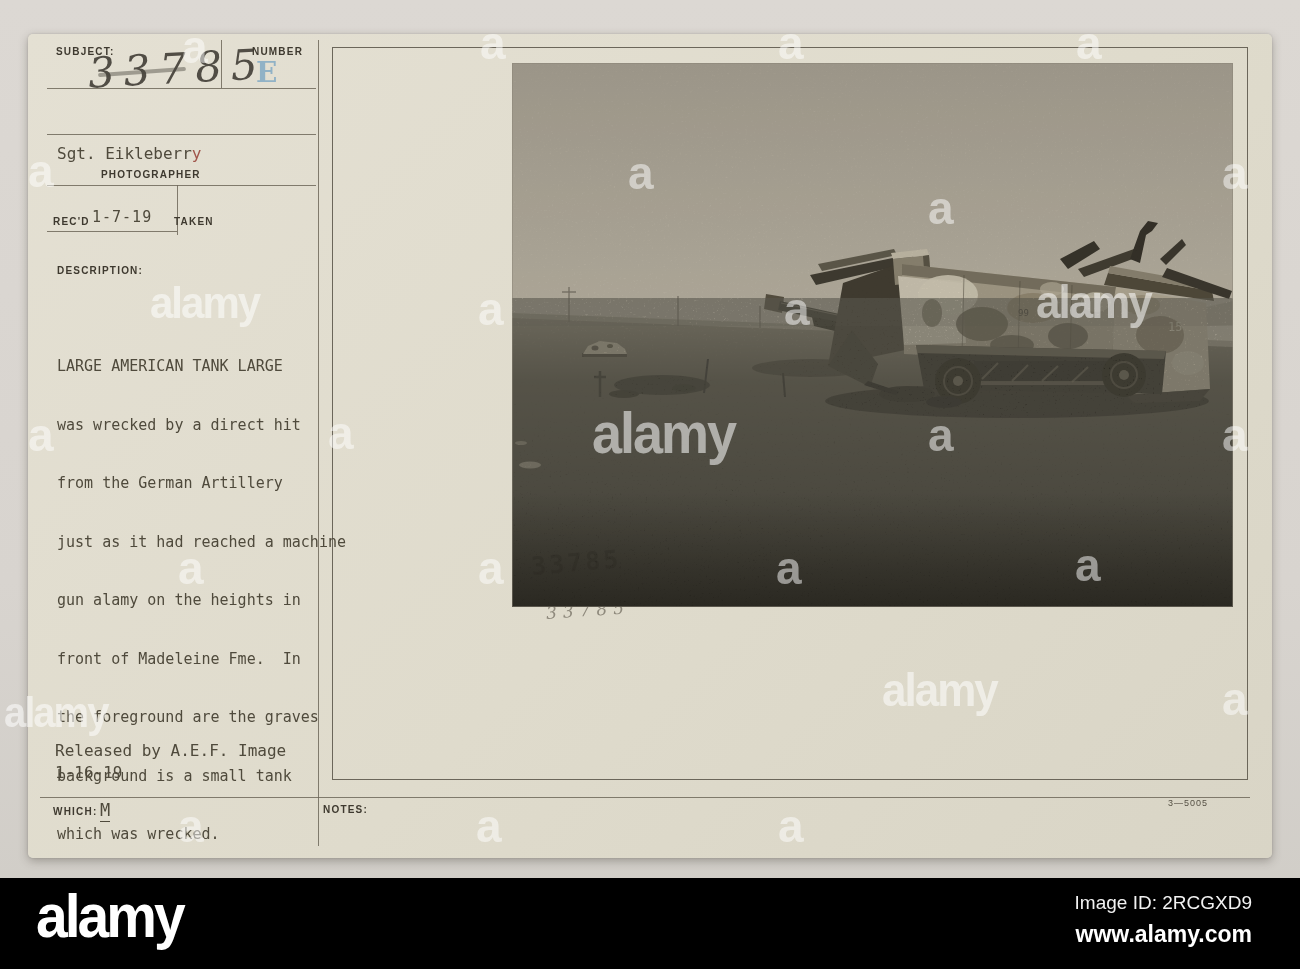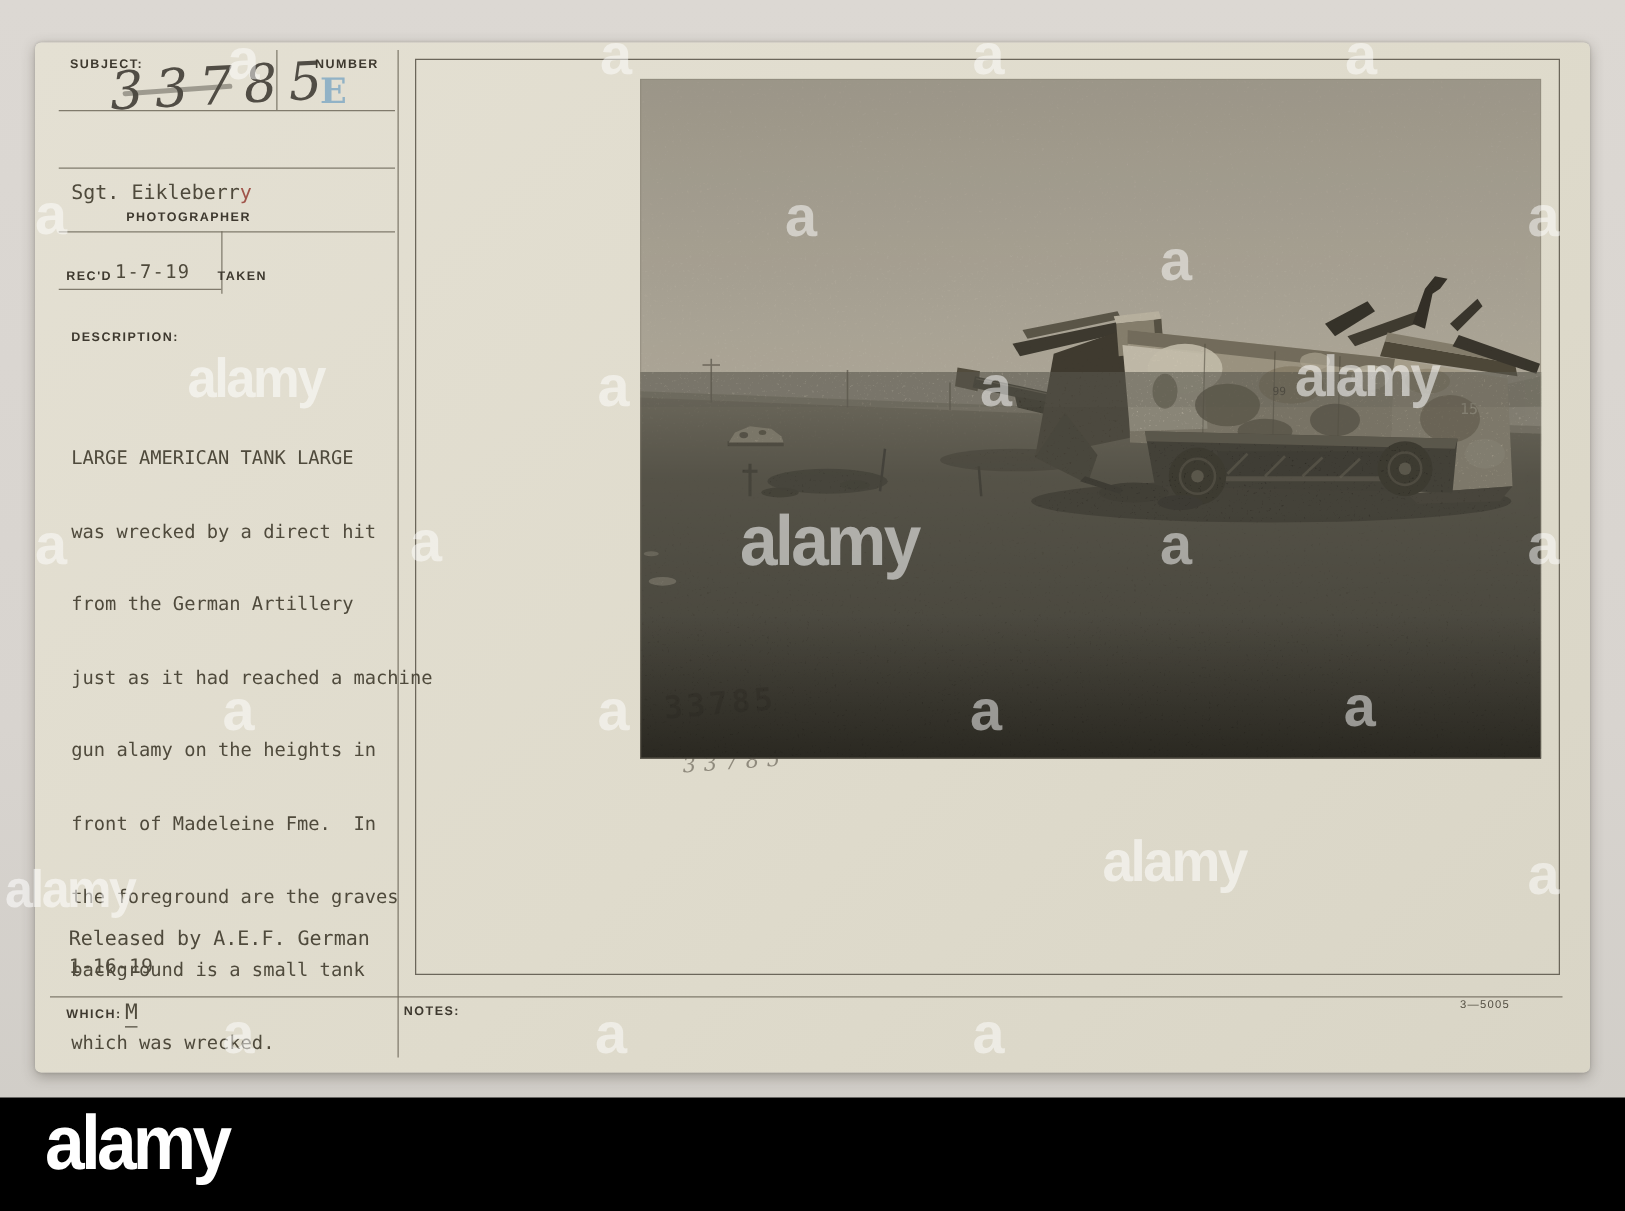--- a/index.html
+++ b/index.html
@@ -108,21 +108,21 @@
       <div>gun alamy on the heights in</div>
       <div>front of Madeleine Fme.  In</div>
       <div>the foreground are the graves</div>
       <div>background is a small tank</div>
       <div>which was wrecked.</div>
       <div>Near Madeleine Fme, between</div>
       
       
     </div>
 
-    <div class="typed" style="left:27px; top:707px; font-size:16px;">Released by A.E.F. German</div>
+    <div class="typed" style="left:27px; top:707px; font-size:16px;">Released by A.E.F. Image</div>
     <div class="typed" style="left:27px; top:729px; font-size:16px;">1-16-19</div>
     <div class="form-label" style="left:25px; top:772px;">WHICH:</div>
     <div class="typed issued-m" style="left:72px; top:766px; font-size:17px;">M</div>
     <div class="form-label" style="left:295px; top:770px;">NOTES:</div>
     <div class="form-no">3—5005</div>
 
     <div class="pencil-number">33785</div>
 
     <div class="photo">
       <svg width="721" height="544" viewBox="0 0 721 544" xmlns="http://www.w3.org/2000/svg">
@@ -285,15 +285,19 @@
   <div class="wm wm-a" style="left:778px; top:803px;">a</div>
 
   <div class="wm wm-brand" style="left:150px; top:282px; font-size:42px;">alamy</div>
   <div class="wm wm-brand" style="left:592px; top:406px; font-size:54px;">alamy</div>
   <div class="wm wm-brand" style="left:1036px; top:280px; font-size:44px;">alamy</div>
   <div class="wm wm-brand" style="left:882px; top:668px; font-size:44px;">alamy</div>
   <div class="wm wm-brand" style="left:4px; top:692px; font-size:40px;">alamy</div>
 
   <div class="footer">
     <div class="footer-logo">alamy</div>
+    <div class="footer-right">
+      <div class="footer-id">Image ID: 2RCGXD9</div>
+      <div class="footer-url">www.alamy.com</div>
+    </div>
   </div>
 
 </div>
 
 </body></html>

